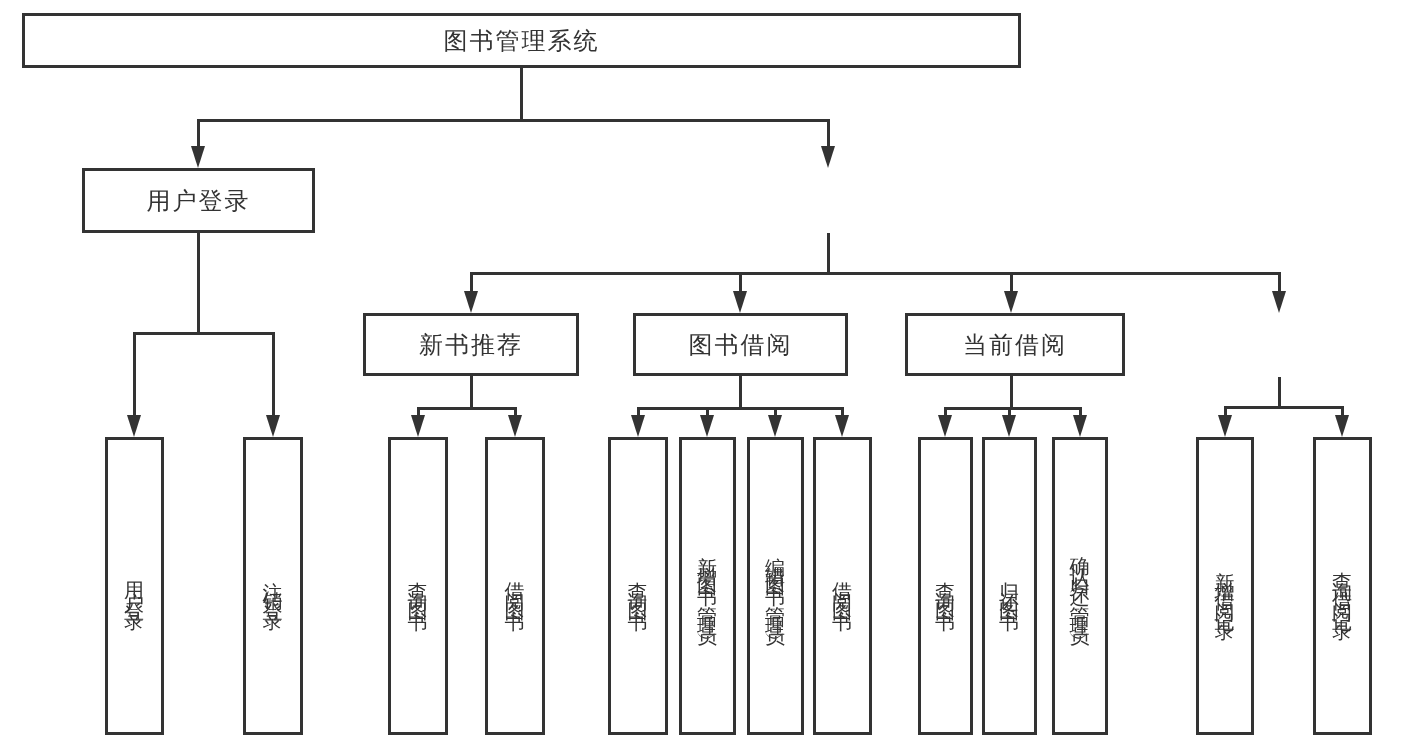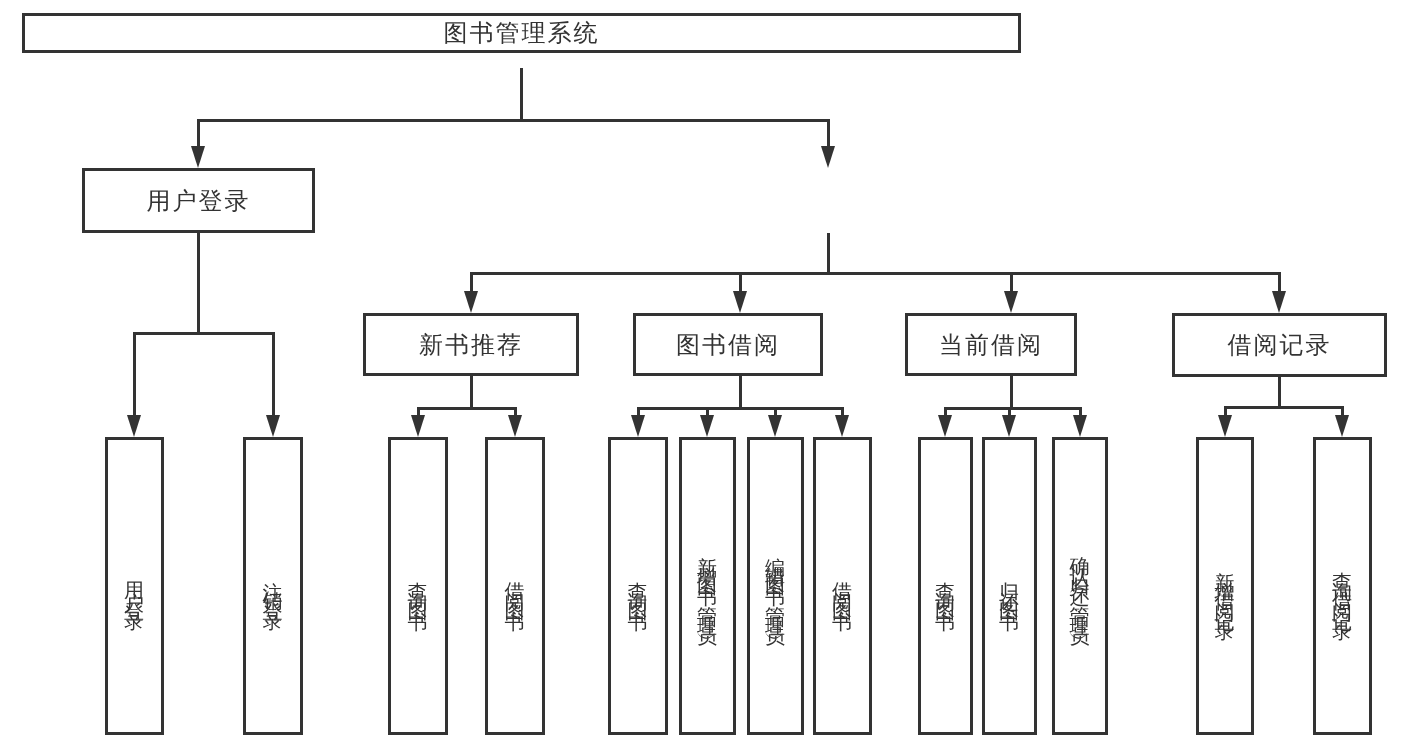--- a/index.html
+++ b/index.html
@@ -60,21 +60,21 @@
     color: var(--watermark);
     white-space: nowrap;
     z-index: 10;
   }
 </style>
 </head>
 <body>
 
 <div class="canvas">
 
-  <div class="box" style="left:22px;top:13px;width:999px;height:40px">
+  <div class="box" style="left:22px;top:13px;width:999px;height:55px">
     <span class="lbl">图书管理系统</span>
   </div>
 
   <div class="vline" style="left:520px;top:68px;height:53px"></div>
   <div class="hline" style="left:197px;top:119px;width:633px"></div>
   <div class="vline" style="left:197px;top:119px;height:29px"></div>
   <div class="arrowhead" style="left:191px;top:146px"></div>
   <div class="vline" style="left:827px;top:119px;height:29px"></div>
   <div class="arrowhead" style="left:821px;top:146px"></div>
 
@@ -96,28 +96,25 @@
   <div class="vline" style="left:739px;top:272px;height:21px"></div>
   <div class="arrowhead" style="left:733px;top:291px"></div>
   <div class="vline" style="left:1010px;top:272px;height:21px"></div>
   <div class="arrowhead" style="left:1004px;top:291px"></div>
   <div class="vline" style="left:1278px;top:272px;height:21px"></div>
   <div class="arrowhead" style="left:1272px;top:291px"></div>
 
   <div class="box" style="left:363px;top:313px;width:216px;height:63px">
     <span class="lbl">新书推荐</span>
   </div>
-  <div class="box" style="left:633px;top:313px;width:190px;height:63px">
+  <div class="box" style="left:633px;top:313px;width:215px;height:63px">
     <span class="lbl">图书借阅</span>
   </div>
-  <div class="box" style="left:905px;top:313px;width:172px;height:63px">
+  <div class="box" style="left:905px;top:313px;width:220px;height:63px">
     <span class="lbl">当前借阅</span>
-  </div>
-  <div class="box" style="left:1172px;top:313px;width:215px;height:64px">
-    <span class="lbl">借阅记录</span>
   </div>
 
   <div class="vline" style="left:470px;top:376px;height:33px"></div>
   <div class="hline" style="left:417px;top:407px;width:99px"></div>
   <div class="vline" style="left:417px;top:407px;height:10px"></div>
   <div class="arrowhead" style="left:411px;top:415px"></div>
   <div class="vline" style="left:514px;top:407px;height:10px"></div>
   <div class="arrowhead" style="left:508px;top:415px"></div>
 
   <div class="vline" style="left:739px;top:376px;height:33px"></div>

